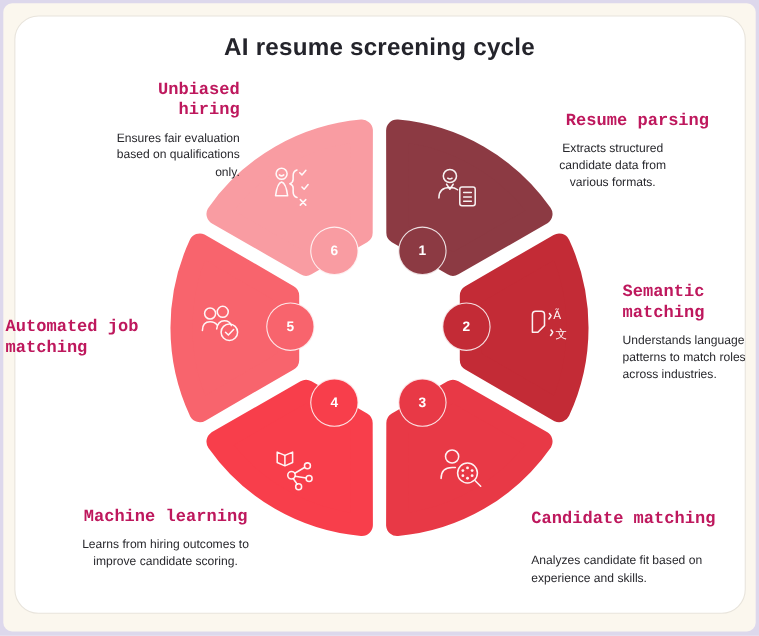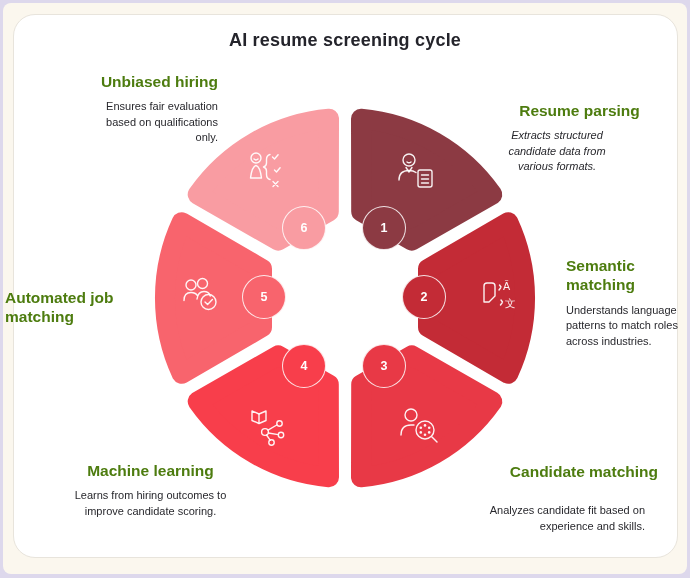--- a/index.html
+++ b/index.html
@@ -11,47 +11,47 @@
   .page{
     position:absolute;inset:3px 3px 4px 3px;
     background:#FBF7EE;border-radius:8px;
   }
   .card{
     position:absolute;left:13px;top:14px;right:12px;bottom:20px;
     background:#FFFFFF;border:1px solid #E8E4DC;border-radius:22px;
   }
   .title{
     position:absolute;left:0;top:30px;width:690px;text-align:center;
-    font-size:18px;font-weight:600;color:#24242B;letter-spacing:.2px;
+    font-size:22px;font-weight:600;color:#24242B;letter-spacing:.2px;
   }
   svg.wheel{position:absolute;left:0;top:0;}
   .badge{
     position:absolute;width:44px;height:44px;border-radius:50%;
     border:1.4px solid rgba(255,255,255,.85);
     display:flex;align-items:center;justify-content:center;
     color:#fff;font-size:12.5px;font-weight:700;
     box-sizing:border-box;
   }
   .b1{left:362px;top:206px;} .b2{left:402px;top:275px;} .b3{left:362px;top:344px;}
   .b4{left:282px;top:344px;} .b5{left:242px;top:275px;} .b6{left:282px;top:206px;}
   .icon{position:absolute;width:48px;height:48px;}
   .i1{left:392px;top:148px;} .i2{left:472px;top:271px;} .i3{left:396px;top:402px;}
   .i4{left:243px;top:402px;} .i5{left:178px;top:271px;} .i6{left:242px;top:147px;}
   .icon svg{width:48px;height:48px;stroke:rgba(255,255,255,.93);fill:none;
     stroke-width:1.4;stroke-linecap:round;stroke-linejoin:round;}
   .icon svg .fil{fill:rgba(255,255,255,.93);stroke:none;}
   .icon svg text{fill:rgba(255,255,255,.95);stroke:none;
     font-family:"DejaVu Sans",sans-serif;font-size:10.5px;}
   .label{position:absolute;}
-  .label h2{margin:0 0 8px 0;font-size:15.5px;font-weight:700;color:#4d7c0f;line-height:1.25;}
+  .label h2{margin:0 0 8px 0;font-size:15.5px;font-weight:700;color:#be185d;line-height:1.25;font-family:Liberation Mono, monospace;}
   .label p{margin:0;font-size:11px;line-height:1.4;color:#28282D;}
   .seg1{left:502px;top:101px;width:155px;text-align:center;}
-  .seg1 p{max-width:110px;font-style:italic;}
+  .seg1 p{max-width:110px;}
   .seg2{left:566px;top:256px;width:126px;text-align:left;}
-  .seg3{left:483px;top:462px;width:175px;text-align:right;}
+  .seg3{left:483px;top:462px;width:175px;text-align:left;}
   .seg3 p{max-width:162px;margin-top:22px;}
   .seg4{left:53px;top:461px;width:195px;text-align:center;}
   .seg4 p{max-width:172px;margin:0 auto;}
   .seg5{left:5px;top:288px;width:133px;text-align:left;}
   .seg5 p{max-width:128px;margin-left:auto;}
   .seg6{left:80px;top:72px;width:138px;text-align:right;}
   .seg6 p{max-width:126px;margin-left:auto;}
 </style>
 </head>
 <body>

